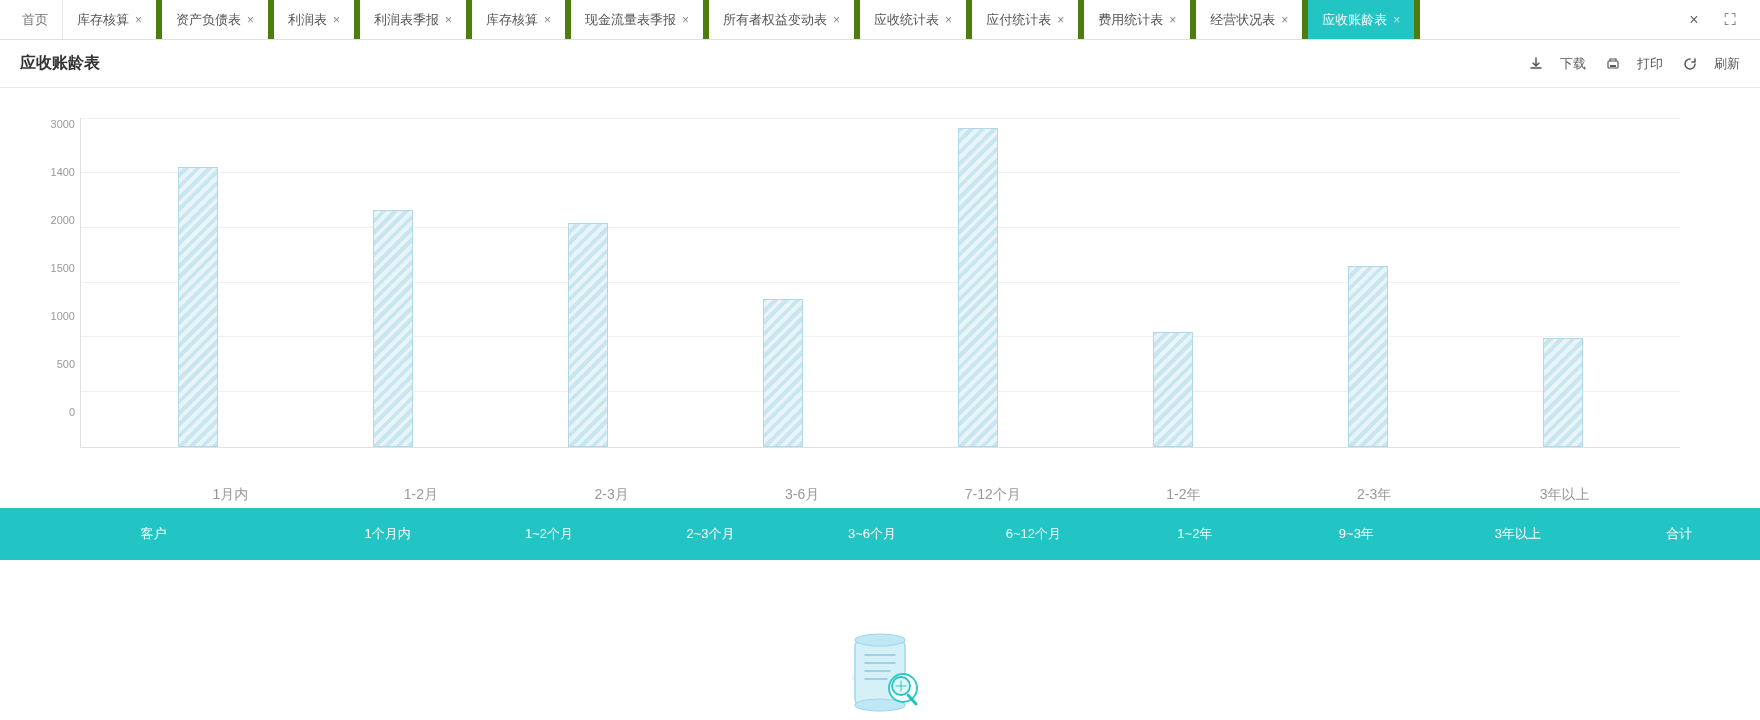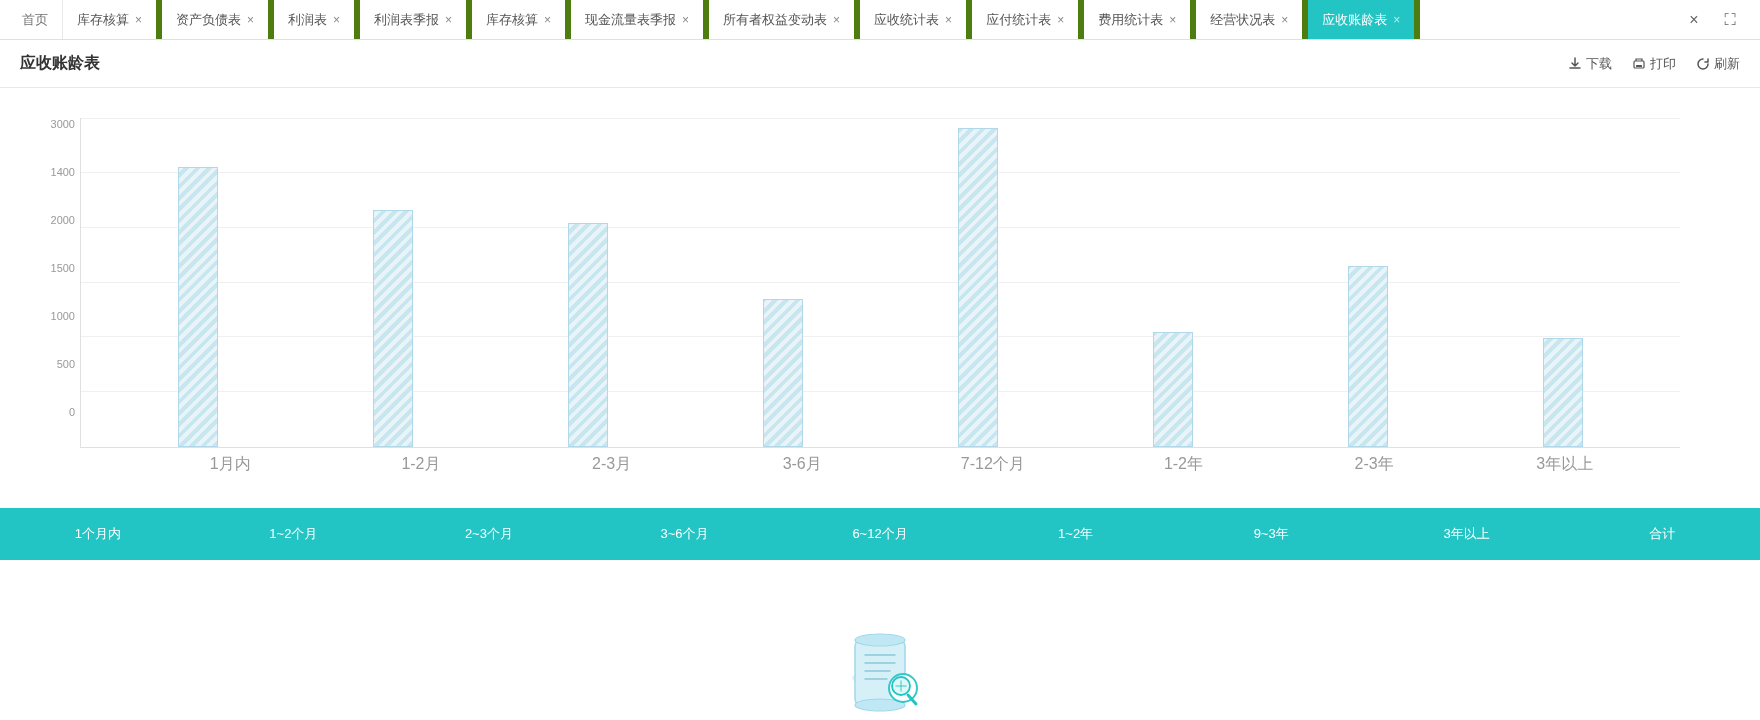--- a/index.html
+++ b/index.html
@@ -85,21 +85,21 @@
       color: #333;
     }
     .header-actions {
       display: flex;
       align-items: center;
       gap: 20px;
     }
     .header-btn {
       display: flex;
       align-items: center;
-      gap: 4px;
+      gap: 17px;
       cursor: pointer;
       color: #555;
       font-size: 13px;
     }
 
     
     .main-content {
       background: #fff;
       margin: 0;
     }
@@ -138,22 +138,23 @@
         #e8f4f8 4px,
         #e8f4f8 8px
       );
       border: 1px solid #b0d8e8;
       position: relative;
     }
 
     .x-label {
       flex: 1;
       text-align: center;
-      font-size: 16px;
+      font-size: 14px;
       color: #999;
+      margin-top: 32px;
     }
 
     
     .table-header {
       display: flex;
       background: #22c4c4;
       color: #fff;
       height: 52px;
       align-items: center;
     }
@@ -345,20 +346,23 @@
       <div class="x-label">2-3月</div>
       <div class="x-label">3-6月</div>
       <div class="x-label">7-12个月</div>
       <div class="x-label">1-2年</div>
       <div class="x-label">2-3年</div>
       <div class="x-label">3年以上</div>
     </div>
   </div>
 
   <div class="table-header">
+    <div class="table-header-cell client">
+      <span>客户</span>
+    </div>
     <div class="table-header-cell">
       <span>1个月内</span>
     </div>
     <div class="table-header-cell">
       <span>1~2个月</span>
     </div>
     <div class="table-header-cell">
       <span>2~3个月</span>
     </div>
     <div class="table-header-cell">

